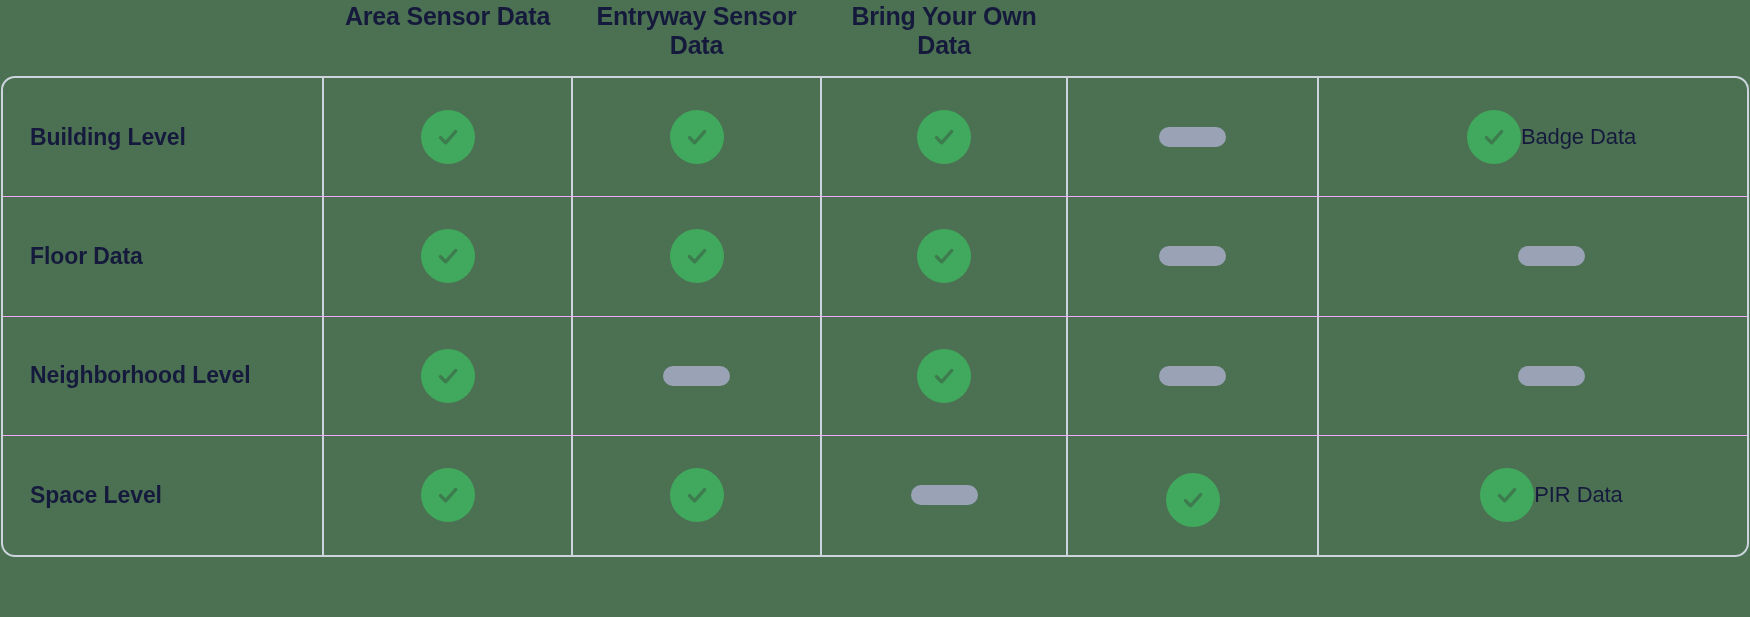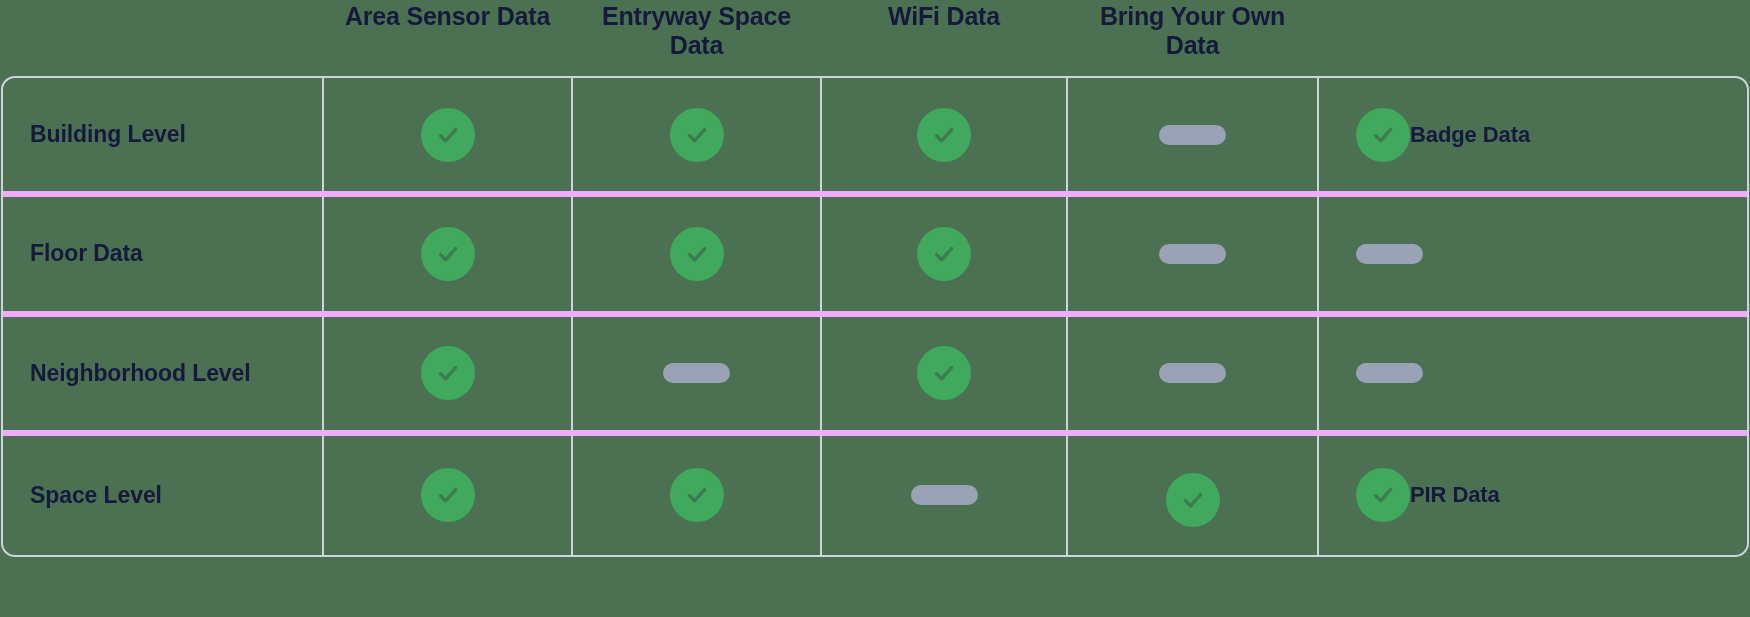--- a/index.html
+++ b/index.html
@@ -55,21 +55,21 @@
     border-radius: 14px;
     height: 481px;
     box-sizing: border-box;
     overflow: hidden;
   }
   .matrix-row {
     display: grid;
     grid-template-columns: 321px 249px 249px 246px 251px 1fr;
     height: 119.25px;
     box-sizing: border-box;
-    border-bottom: 6px solid #f0abfc;
+    border-bottom: 1px solid #f0abfc;
   }
   .matrix-row:last-child { border-bottom: none; border-radius: 7px; }
 
   .row-label-cell {
     display: flex;
     align-items: center;
     padding-left: 27px;
     box-sizing: border-box;
     border-right: 2px solid #ccd4dc;
   }
@@ -85,23 +85,22 @@
     align-items: center;
     justify-content: center;
     box-sizing: border-box;
     border-right: 2px solid #ccd4dc;
     position: relative;
   }
   .data-cell:last-child { border-right: none; }
 
   
   .data-cell.byo {
-    justify-content: flex-start;
+    justify-content: center;
     padding-left: 37px;
-    font-weight: bold;
   }
   .data-cell.byo .cell-note {
     font-size: 22px;
     color: #151a3d;
     letter-spacing: -0.1px;
     white-space: nowrap;
   }
 
   
   .check-icon {
@@ -133,24 +132,21 @@
 <div id="matrix-root">
 
   <div class="matrix-header">
     <div class="header-cell corner">
       <span></span>
     </div>
     <div class="header-cell">
       <span>Area Sensor Data</span>
     </div>
     <div class="header-cell">
-      <span>Entryway Space Data</span>
-    </div>
-    <div class="header-cell">
-      <span>WiFi Data</span>
+      <span>Entryway Sensor Data</span>
     </div>
     <div class="header-cell">
       <span>Bring Your Own Data</span>
     </div>
   </div>
 
   <div class="matrix-body" id="matrix-body">
       <div class="matrix-row">
         <div class="row-label-cell">
           <span>Building Level</span>

